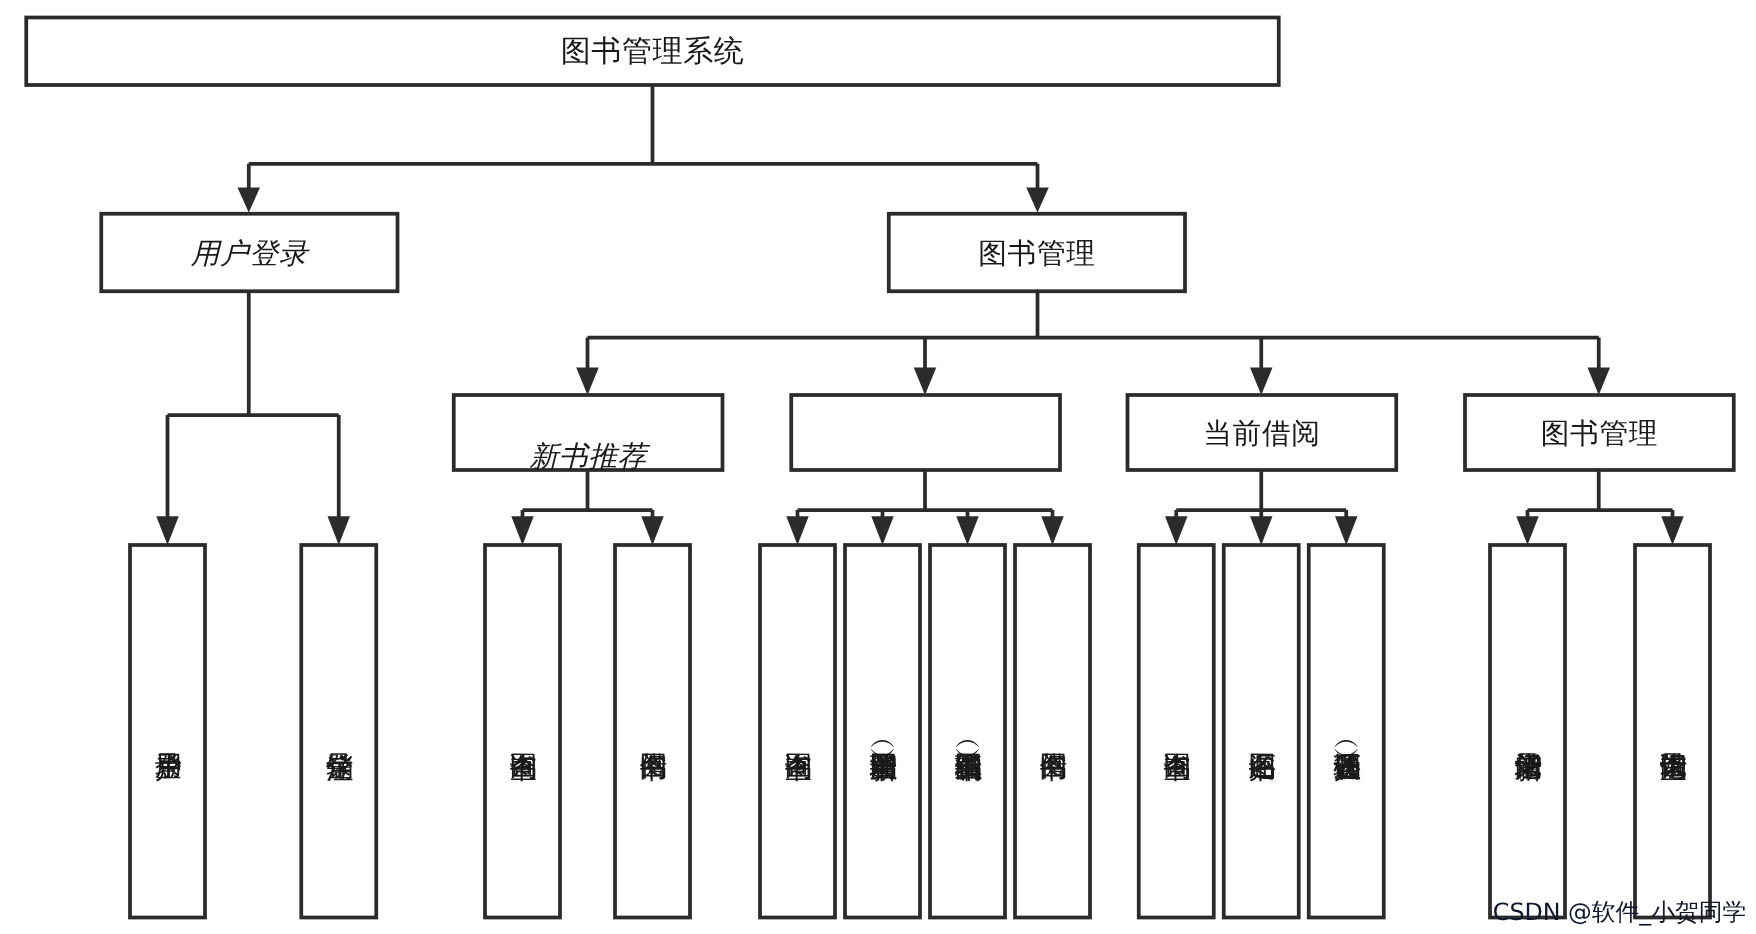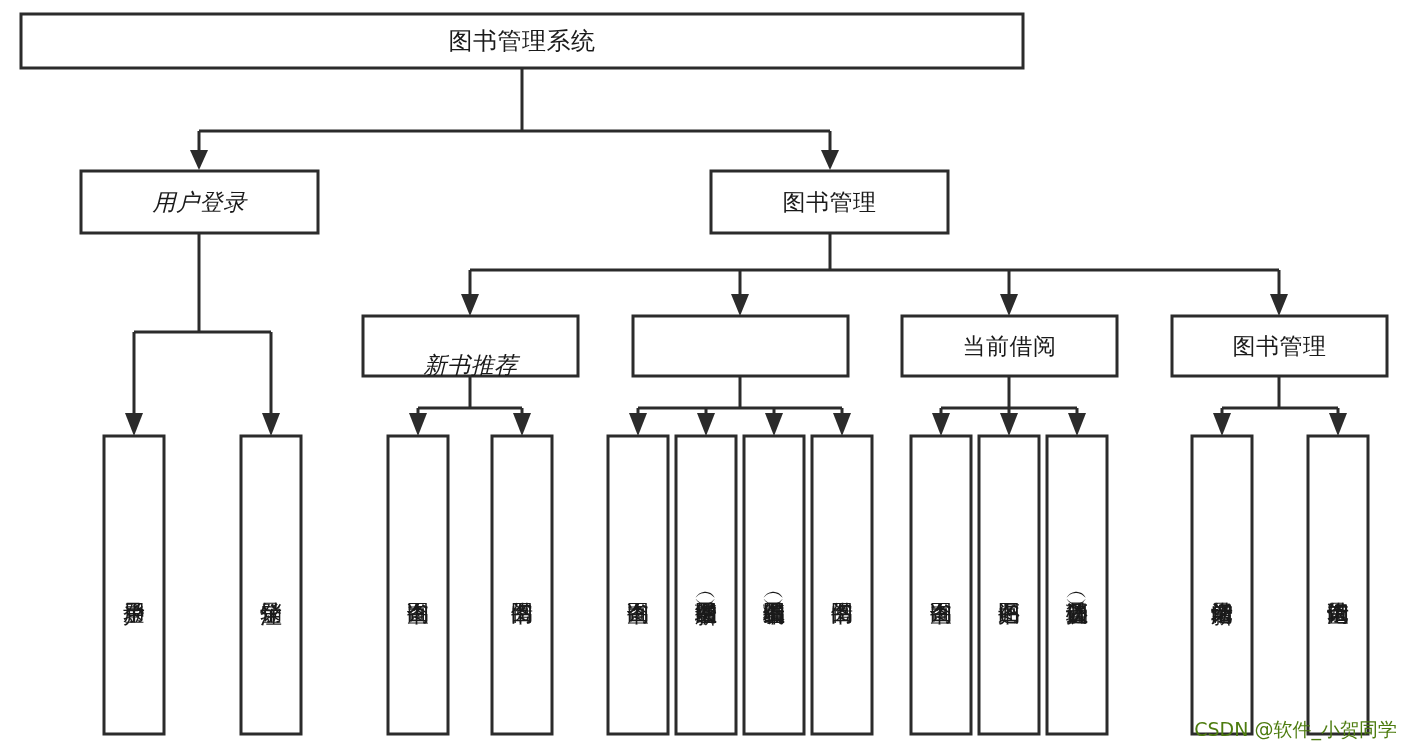--- a/index.html
+++ b/index.html
@@ -67,21 +67,21 @@
     line-height: 1.08;
     writing-mode: vertical-rl;
     text-orientation: upright;
     white-space: nowrap;
     font-family: "DejaVu Sans", "Liberation Sans", sans-serif;
   }
   .watermark {
     position: absolute;
     right: 8px;
     bottom: 4px;
-    color: #4d7c0f;
+    color: #0f172a;
     font-size: 19px;
     font-family: "DejaVu Sans", "Liberation Sans", sans-serif;
     white-space: nowrap;
     pointer-events: none;
   }
 </style>
 </head>
 <body>
 
 <div id="diagram-root">

